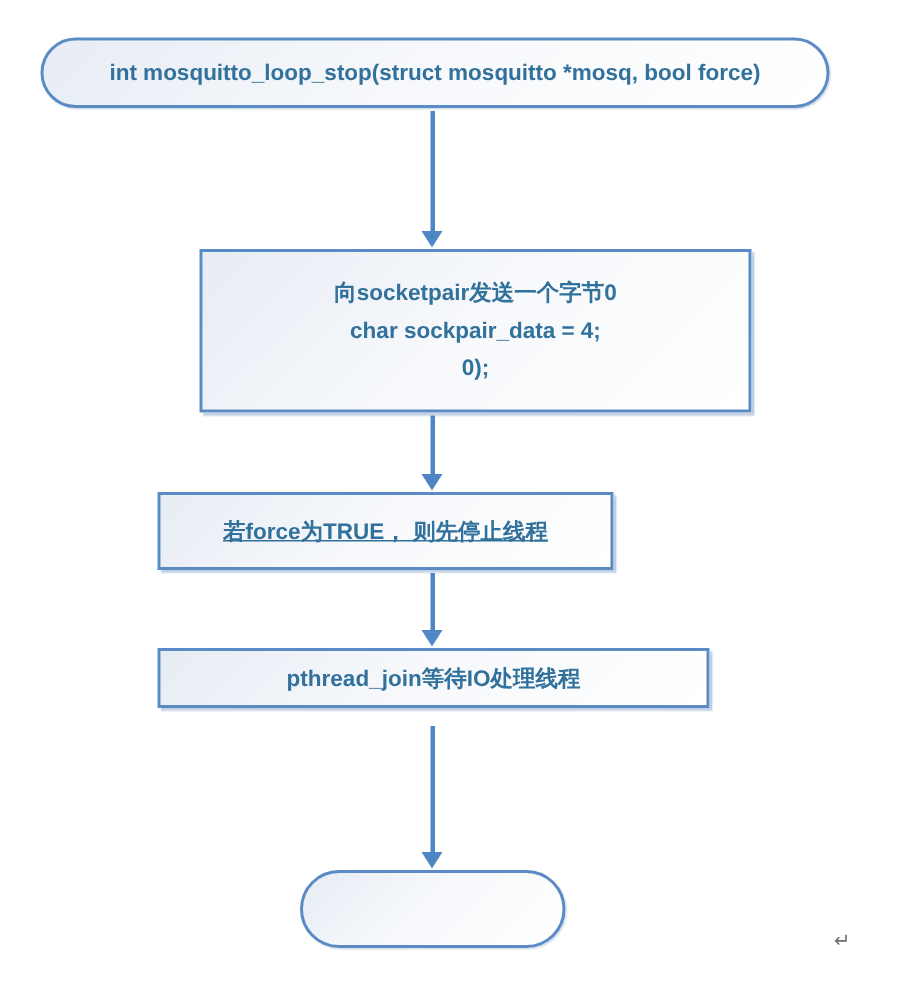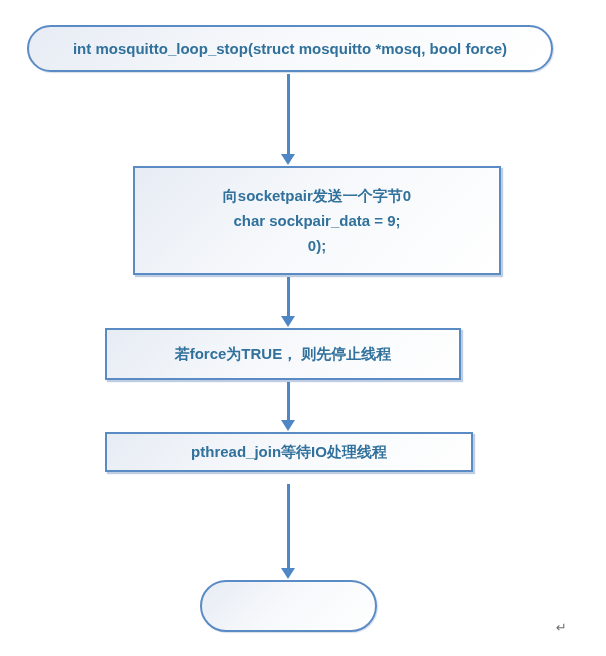--- a/index.html
+++ b/index.html
@@ -42,22 +42,23 @@
     left: 105px;
     top: 166px;
     width: 368px;
     height: 109px;
     line-height: 25px;
     margin-left: 28px;
   }
   .box-force {
     left: 105px;
     top: 328px;
-    width: 356px;
+    width: 304px;
     height: 52px;
+    text-decoration: underline;
   }
   .box-join {
     left: 105px;
     top: 432px;
     width: 368px;
     height: 40px;
   }
   .terminator-end {
     left: 200px;
     top: 580px;
@@ -115,21 +116,21 @@
     <span>int mosquitto_loop_stop(struct mosquitto *mosq, bool force)</span>
   </div>
 
   <div class="arrow arrow-1">
     <div class="arrow-line"></div>
     <div class="arrow-head"></div>
   </div>
 
   <div class="node box-send">
     <div>向socketpair发送一个字节0</div>
-    <div>char sockpair_data = 9;</div>
+    <div>char sockpair_data = 4;</div>
     <div>0);</div>
   </div>
 
   <div class="arrow arrow-2">
     <div class="arrow-line"></div>
     <div class="arrow-head"></div>
   </div>
 
   <div class="node box-force">
     <span>若force为TRUE， 则先停止线程</span>

